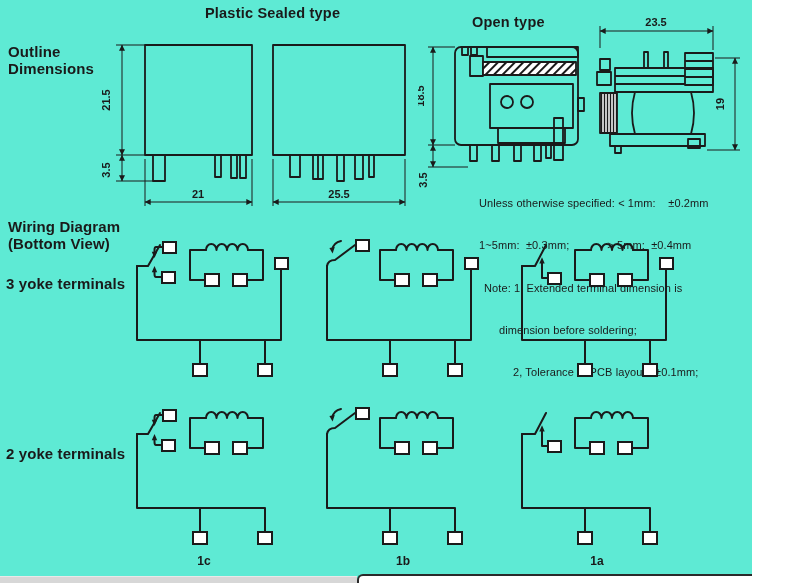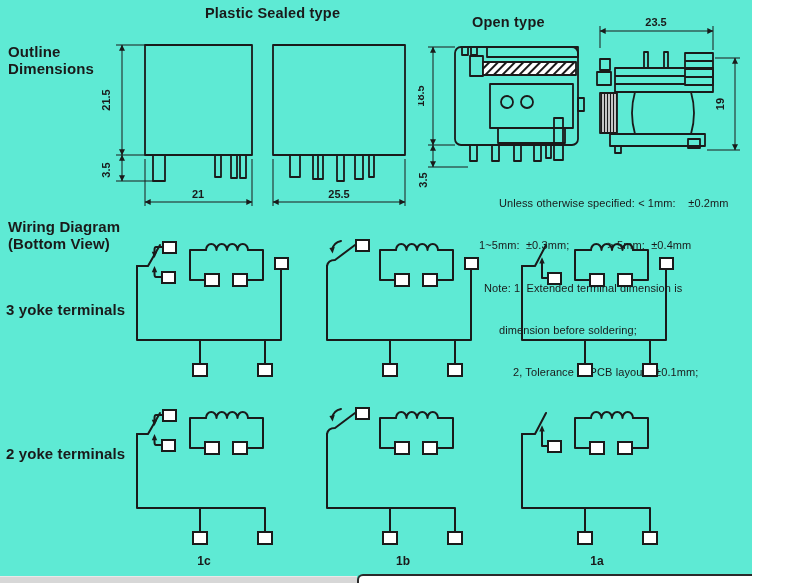--- a/index.html
+++ b/index.html
@@ -93,21 +93,21 @@
   <div class="abs title" style="left:472px;top:14px">Open type</div>
 
   <div class="abs slabel" style="left:8px;top:219px">
     <div>Wiring Diagram</div>
     <div>(Bottom View)</div>
   </div>
   <div class="abs slabel" style="left:8px;top:44px">
     <div>Outline</div>
     <div>Dimensions</div>
   </div>
-  <div class="abs slabel" style="left:6px;top:302px">3 yoke terminals</div>
+  <div class="abs slabel" style="left:6px;top:276px">3 yoke terminals</div>
   <div class="abs slabel" style="left:6px;top:446px">2 yoke terminals</div>
 
   <svg class="abs" style="left:100px;top:28px" width="170" height="190" viewBox="0 0 170 190">
     <g class="d">
       <rect x="45" y="17" width="107" height="110"></rect>
       <path d="M53,127 V153 H65 V127 M115,127 V149 H121 V127 M131,127 V150 H137 V127 M140,127 V150 H146 V127"></path>
     </g>
     <g class="dims">
       <path d="M45,17 H16 M45,127 H16 M65,153 H16 M45,131 V178 M152,131 V178"></path>
       <line x1="22" y1="17" x2="22" y2="127" marker-start="url(#arr)" marker-end="url(#arr)"></line>
@@ -174,21 +174,21 @@
     <g class="dims">
       <path d="M12,42 V20 M125,44 V20 M127,52 H152 M119,144 H152"></path>
       <line x1="12" y1="25" x2="125" y2="25" marker-start="url(#arr)" marker-end="url(#arr)"></line>
       <line x1="147" y1="52" x2="147" y2="144" marker-start="url(#arr)" marker-end="url(#arr)"></line>
       <text x="68" y="20">23.5</text>
       <text transform="rotate(-90 136 98)" x="136" y="98">19</text>
     </g>
   </svg>
 
   <div class="abs notes" style="left:479px;top:168px">
-    <div style="margin-left:20px">Unless otherwise specified: &lt; 1mm:    ±0.2mm</div>
+    <div style="margin-left:0">Unless otherwise specified: &lt; 1mm:    ±0.2mm</div>
     <div style="margin-left:0">1~5mm:  ±0.3mm;            &gt; 5mm:  ±0.4mm</div>
     <div style="margin-left:5px;margin-top:1px">Note: 1, Extended terminal dimension is</div>
     <div style="margin-left:20px">dimension before soldering;</div>
     <div style="margin-left:34px">2, Tolerance of PCB layout:  ±0.1mm;</div>
   </div>
 
   <svg class="abs" style="left:130px;top:232px" width="165" height="150" viewBox="0 0 165 150">
     <use href="#wd-frame3"></use>
       <use href="#wd-coil"></use>
       <use href="#wd-sw-c"></use>

